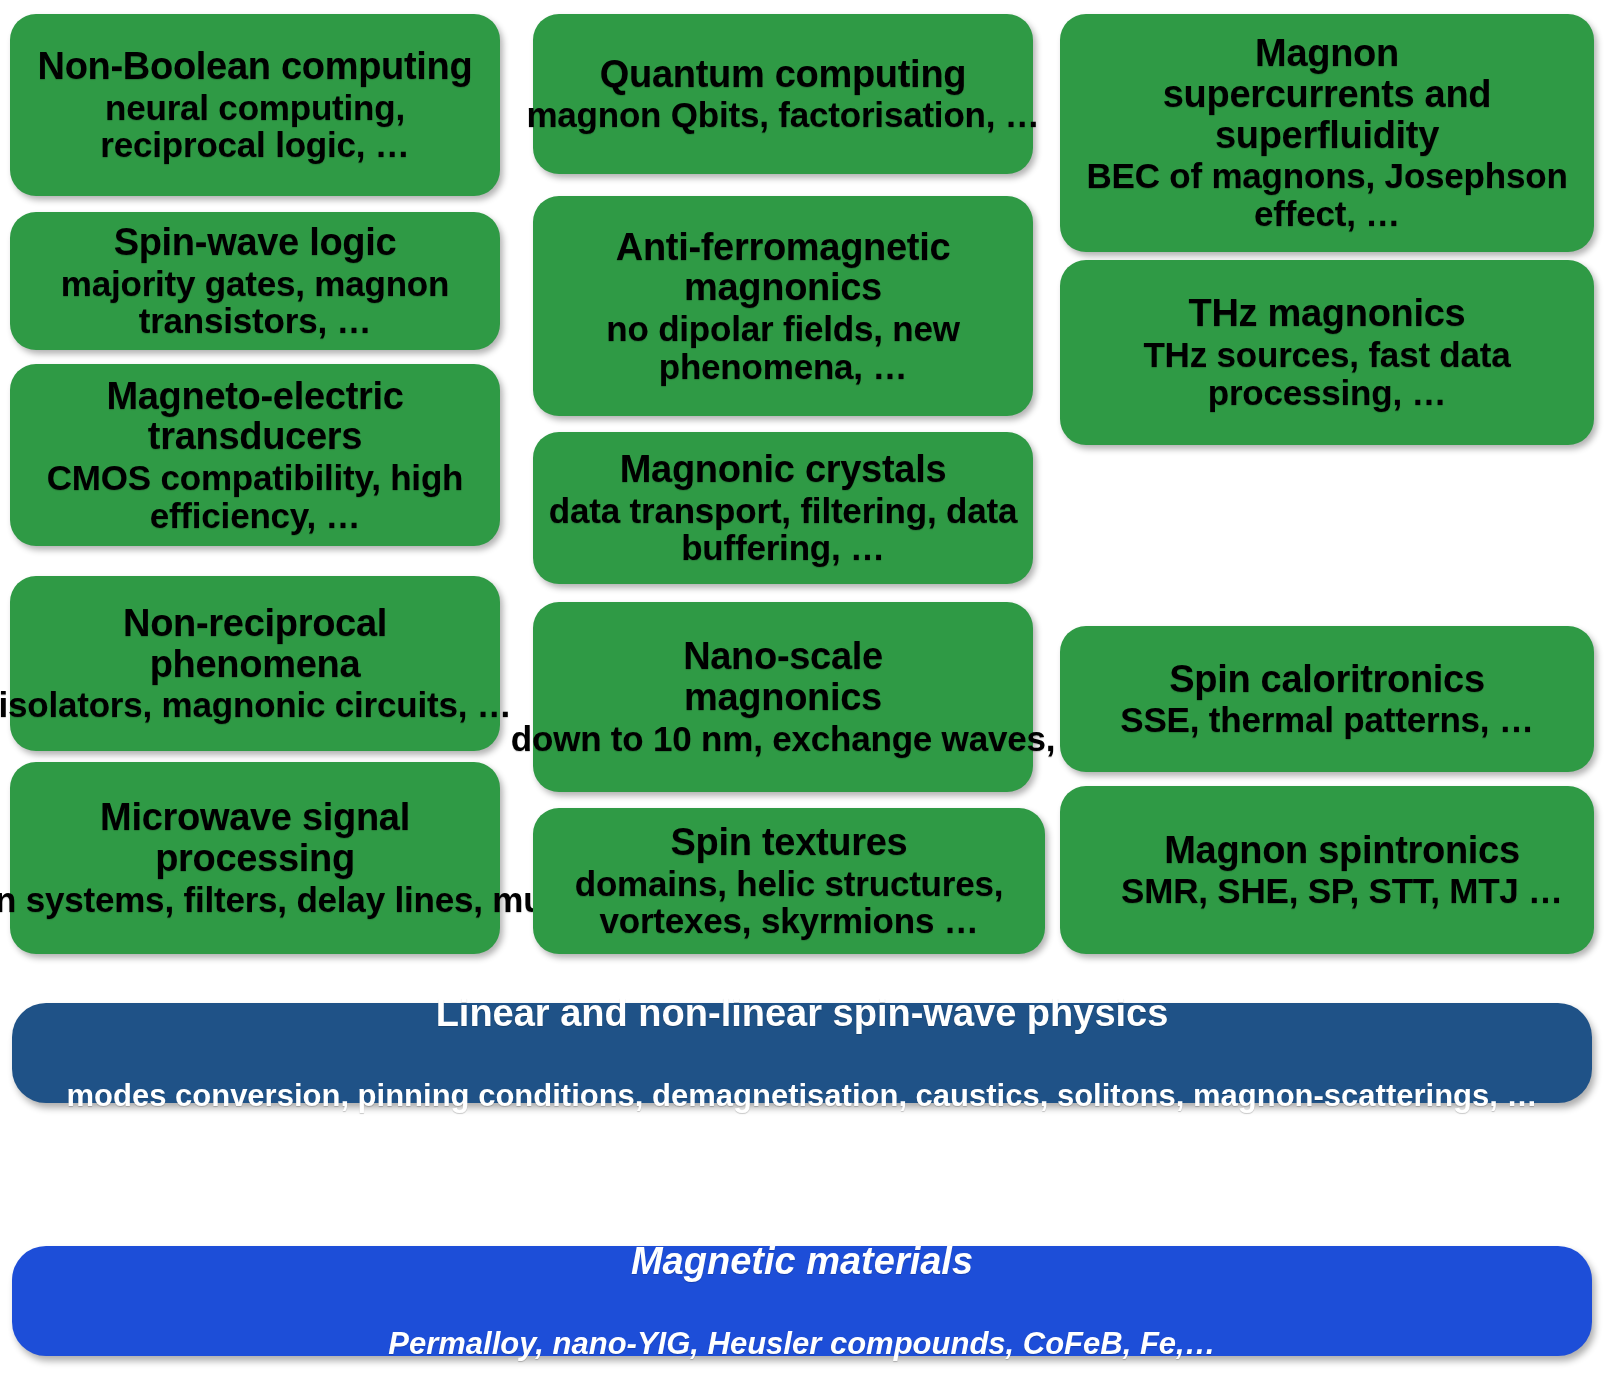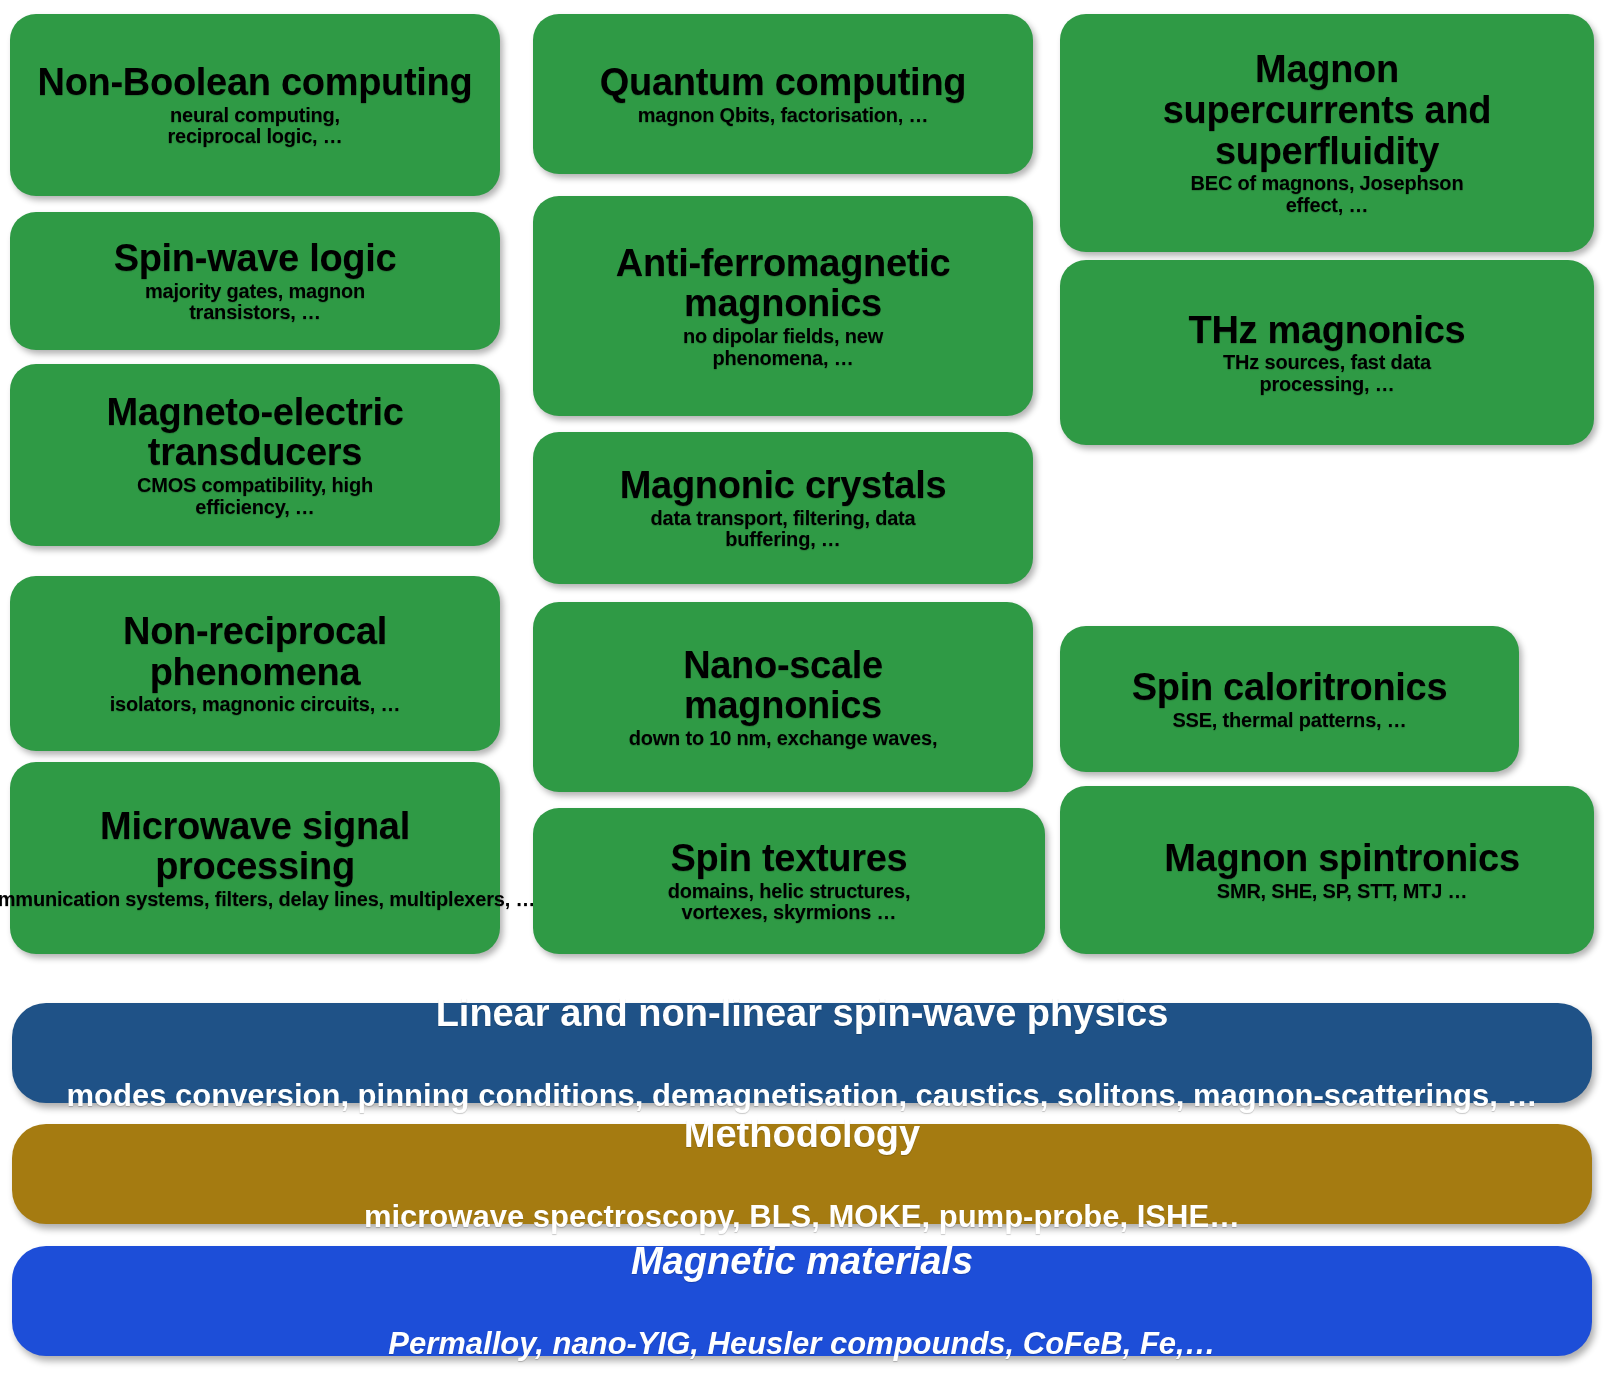--- a/index.html
+++ b/index.html
@@ -41,21 +41,21 @@
     font-weight: bold;
     font-size: 38px;
     line-height: 1.07;
     letter-spacing: -0.3px;
     white-space: pre-line;
     text-shadow: 0px 1px 1px rgba(0,0,0,0.18);
   }
 
   .card .sub {
     font-weight: bold;
-    font-size: 20px;
+    font-size: 35px;
     line-height: 1.08;
     letter-spacing: -0.2px;
     white-space: pre-line;
     margin-top: 2px;
     text-shadow: 0px 1px 1px rgba(0,0,0,0.18);
   }
 
   
   .card.overflow .sub {
     white-space: nowrap;
@@ -169,38 +169,34 @@
 effect, …</div>
   </div>
 
   <div class="card" id="c-r1" style="left:1060px; top:260px; width:534px; height:185px;">
     <div class="title">THz magnonics</div>
     <div class="sub">THz sources, fast data
 processing, …</div>
   </div>
 
 
-  <div class="card" id="c-r3" style="left:1060px; top:626px; width:459px; height:146px;">
+  <div class="card" id="c-r3" style="left:1060px; top:626px; width:534px; height:146px;">
     <div class="title">Spin caloritronics</div>
     <div class="sub">SSE, thermal patterns, …</div>
   </div>
 
   <div class="card" id="c-r4" style="left:1060px; top:786px; width:534px; height:168px;padding-left:36px;">
     <div class="title">Magnon spintronics</div>
     <div class="sub">SMR, SHE, SP, STT, MTJ …</div>
   </div>
 
   <div class="bar" id="bar-physics" style="top:1003px; height:100px;">
     <div class="title">Linear and non-linear spin-wave physics</div>
     <div class="sub">modes conversion, pinning conditions, demagnetisation, caustics, solitons, magnon-scatterings, …</div>
   </div>
 
-  <div class="bar" id="bar-methodology" style="top:1124px; height:100px;">
-    <div class="title">Methodology</div>
-    <div class="sub">microwave spectroscopy, BLS, MOKE, pump-probe, ISHE…</div>
-  </div>
 
   <div class="bar" id="bar-materials" style="top:1246px; height:110px;">
     <div class="title">Magnetic materials</div>
     <div class="sub">Permalloy, nano-YIG, Heusler compounds, CoFeB, Fe,…</div>
   </div>
 
 </div>
 
 </body></html>

